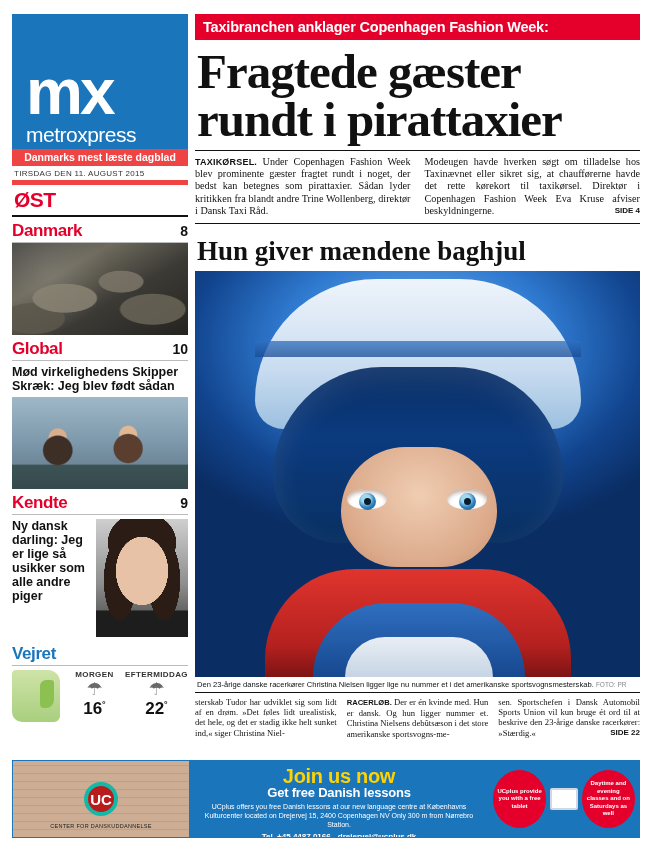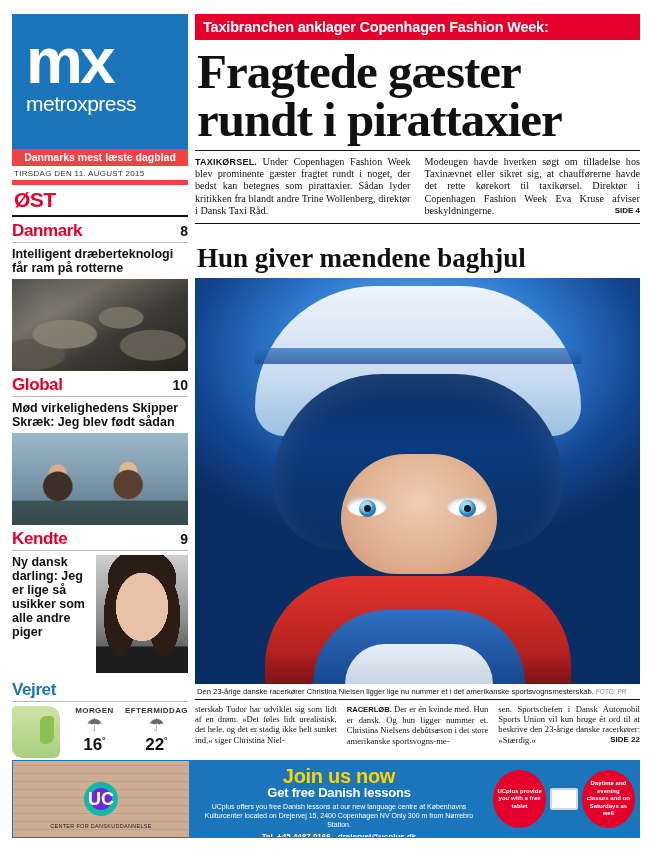--- a/index.html
+++ b/index.html
@@ -16,21 +16,21 @@
   .left-col {
     position:absolute; left:12px; top:14px; width:176px; height:742px;
     background:#ffffff;
   }
   .logo-box {
     background:#1b75bb; color:#fff; width:176px; height:135px;
     padding:18px 0 0 14px;
   }
   .logo-mx {
     font-family:"Liberation Sans", sans-serif;
-    font-size:64px; font-weight:700; line-height:58px; letter-spacing:-3px;
+    font-size:64px; font-weight:700; line-height:58px; letter-spacing:-3px;margin-top:31px;
   }
   .logo-word {
     font-family:"Liberation Sans", sans-serif;
     font-size:21px; font-weight:400; letter-spacing:-0.5px; margin-top:2px;
   }
   .tagline {
     background:#ef4444; color:#fff; width:176px; height:17px;
     font-family:"Liberation Sans", sans-serif; font-size:10.5px; font-weight:700;
     text-align:center; line-height:17px;
   }
@@ -160,21 +160,21 @@
   .lead-col b {
     font-family:"Liberation Sans", sans-serif; font-size:9px; font-weight:700;
     letter-spacing:.2px;
   }
   .side-ref {
     font-family:"Liberation Sans", sans-serif; font-size:8px; font-weight:700;
     float:right; color:#111;
   }
   .sub-headline {
     font-family:"Liberation Serif", serif; font-weight:700; font-size:27px;
-    line-height:30px; color:#111; padding:19px 0 5px 2px;
+    line-height:30px; color:#111; padding:12px 0 5px 2px;
     border-top:1px solid #111; margin-top:6px;
   }
 
   
   .hero {
     position:relative; width:445px; height:406px; overflow:hidden;
     background:#0e3f8f;
   }
   .hero-bg {
     position:absolute; inset:0;
@@ -260,23 +260,23 @@
   }
   .ad-left .bricks {
     position:absolute; inset:0;
     background:
       repeating-linear-gradient(0deg, #c9a489 0 7px, #b9947a 7px 8px),
       repeating-linear-gradient(90deg, rgba(0,0,0,.07) 0 16px, rgba(0,0,0,0) 16px 17px);
     opacity:.85;
   }
   .ad-left .ucbadge {
     position:relative; width:34px; height:34px; border-radius:50%;
-    background:#6d28d9; color:#fff; font-family:"Liberation Sans", sans-serif;
-    font-size:18px; font-weight:700; display:flex; align-items:center; justify-content:center;
-    border:6px solid #14b8a6;
+    background:#b91c1c; color:#fff; font-family:"Liberation Sans", sans-serif;
+    font-size:15px; font-weight:700; display:flex; align-items:center; justify-content:center;
+    border:4px solid #14b8a6;
   }
   .ad-left .uclabel {
     position:absolute; bottom:8px; left:0; right:0; text-align:center;
     font-family:"Liberation Sans", sans-serif; font-size:5.5px; color:#222;
     letter-spacing:.3px;
   }
   .ad-mid { flex:1; padding:5px 8px 4px 8px; text-align:center; }
   .ad-join {
     font-family:"Liberation Sans", sans-serif; font-size:20px; font-weight:700;
     color:#ffd200; line-height:20px; letter-spacing:-.3px;
@@ -317,21 +317,20 @@
     </div>
     <div class="tagline">Danmarks mest læste dagblad</div>
     <div class="datebar">TIRSDAG DEN 11. AUGUST 2015</div>
     <div class="region">ØST</div>
 
     <div class="sec">
       <div class="sec-head">
         <span class="sec-title">Danmark</span>
         <span class="sec-page">8</span>
       </div>
-      <div class="sec-headline">Intelligent dræberteknologi får ram på rotterne</div>
       <div class="thumb thumb-rats"></div>
     </div>
 
     <div class="sec">
       <div class="sec-head">
         <span class="sec-title">Global</span>
         <span class="sec-page">10</span>
       </div>
       <div class="sec-headline">Mød virkelighedens Skipper Skræk: Jeg blev født sådan</div>
       <div class="thumb thumb-skipper"></div>

